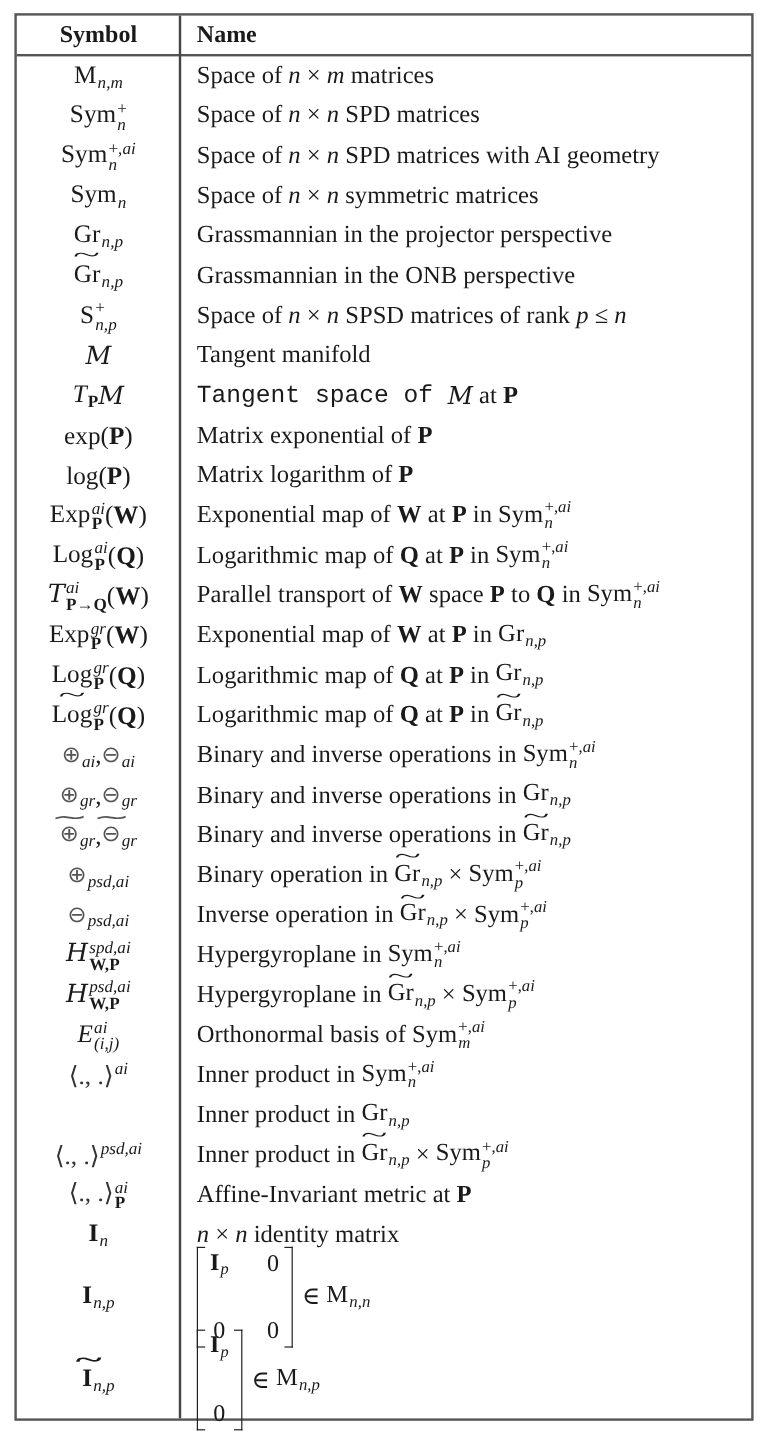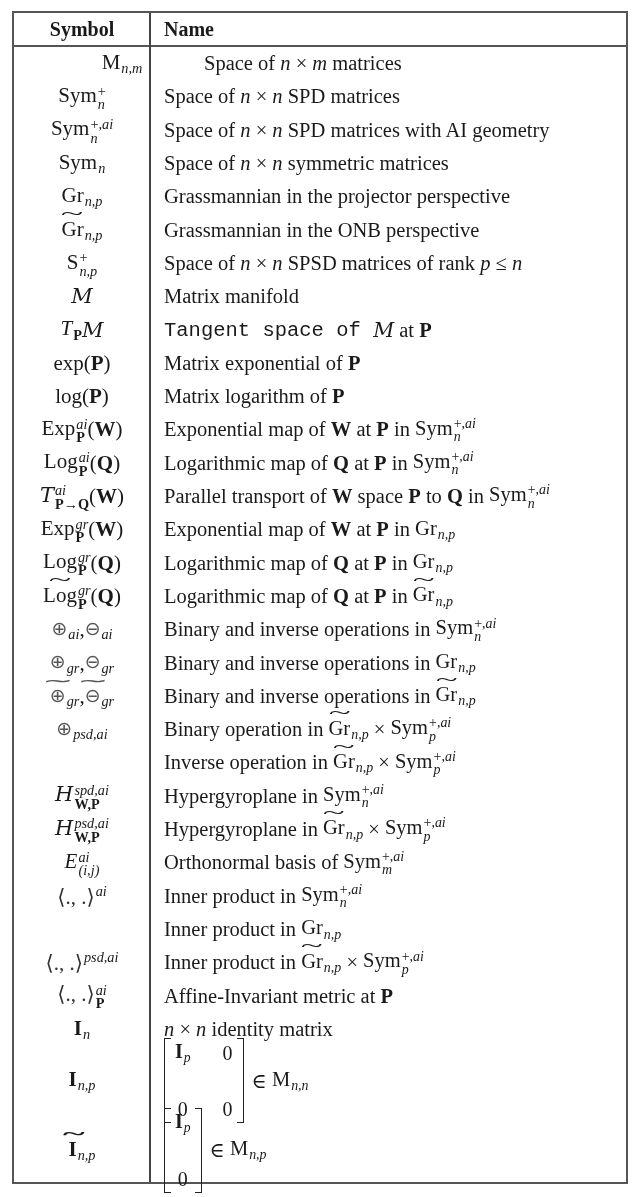--- a/index.html
+++ b/index.html
@@ -51,21 +51,21 @@
 </head>
 <body>
 
 <div id="tbl">
   <div class="hdr">
     <div class="c1">Symbol</div>
     <div class="c2">Name</div>
   </div>
   <div class="vdiv"></div>
   <div id="rows">
-      <div class="row" style="top: 34px; height: 33.3px; margin-left: 40px;">
+      <div class="row" style="top: 34px; height: 33.3px;">
         <div class="sym">
           <span><span class="base rm">M</span><span class="subonly"><span><span class="base it">n,m</span></span></span></span>
         </div>
         <div class="nm">
           <span style="white-space: pre;"><span class="base " style="white-space: pre;">Space of </span></span>
           <span><span class="base it">n</span></span>
           <span style="white-space: pre;"><span class="base " style="white-space: pre;"> × </span></span>
           <span><span class="base it">m</span></span>
           <span style="white-space: pre;"><span class="base " style="white-space: pre;"> matrices</span></span>
         </div>
@@ -144,21 +144,21 @@
           <span><span class="base it">p</span></span>
           <span style="white-space: pre;"><span class="base " style="white-space: pre;"> ≤ </span></span>
           <span><span class="base it">n</span></span>
         </div>
       </div>
       <div class="row" style="top: 267.1px; height: 33.3px;">
         <div class="sym">
           <span><span class="base cal">M</span></span>
         </div>
         <div class="nm">
-          <span style="white-space: pre;"><span class="base " style="white-space: pre;">Matrix manifold</span></span>
+          <span style="white-space: pre;"><span class="base " style="white-space: pre;">Tangent manifold</span></span>
         </div>
       </div>
       <div class="row" style="top: 300.4px; height: 33.3px;">
         <div class="sym">
           <span><span class="base it">T</span><span class="subonly"><span><span class="base bf">P</span></span></span></span>
           <span><span class="base cal">M</span></span>
         </div>
         <div class="nm">
           <span style="white-space: pre;"><span class="base " style="white-space: pre; font-family: Liberation Mono, monospace;">Tangent space of </span></span>
           <span><span class="base cal">M</span></span>
@@ -357,20 +357,23 @@
           <span style="white-space: pre;"><span class="base " style="white-space: pre;">Binary operation in </span></span>
           <span><span class="base rm tilde">Gr</span><span class="subonly"><span><span class="base it">n,p</span></span></span></span>
           <span style="white-space: pre;"><span class="base " style="white-space: pre;"> × </span></span>
           <span><span class="base rm">Sym</span><span class="scripts">
               <span class="sp"><span><span class="base rm">+,</span></span><span><span class="base it">ai</span></span></span>
               <span class="sb"><span><span class="base it">p</span></span></span>
             </span></span>
         </div>
       </div>
       <div class="row" style="top: 733.3px; height: 33.3px;">
+        <div class="sym">
+          <span><span class="base op">⊖</span><span class="subonly"><span><span class="base it">psd,ai</span></span></span></span>
+        </div>
         <div class="nm">
           <span style="white-space: pre;"><span class="base " style="white-space: pre;">Inverse operation in </span></span>
           <span><span class="base rm tilde">Gr</span><span class="subonly"><span><span class="base it">n,p</span></span></span></span>
           <span style="white-space: pre;"><span class="base " style="white-space: pre;"> × </span></span>
           <span><span class="base rm">Sym</span><span class="scripts">
               <span class="sp"><span><span class="base rm">+,</span></span><span><span class="base it">ai</span></span></span>
               <span class="sb"><span><span class="base it">p</span></span></span>
             </span></span>
         </div>
       </div>

